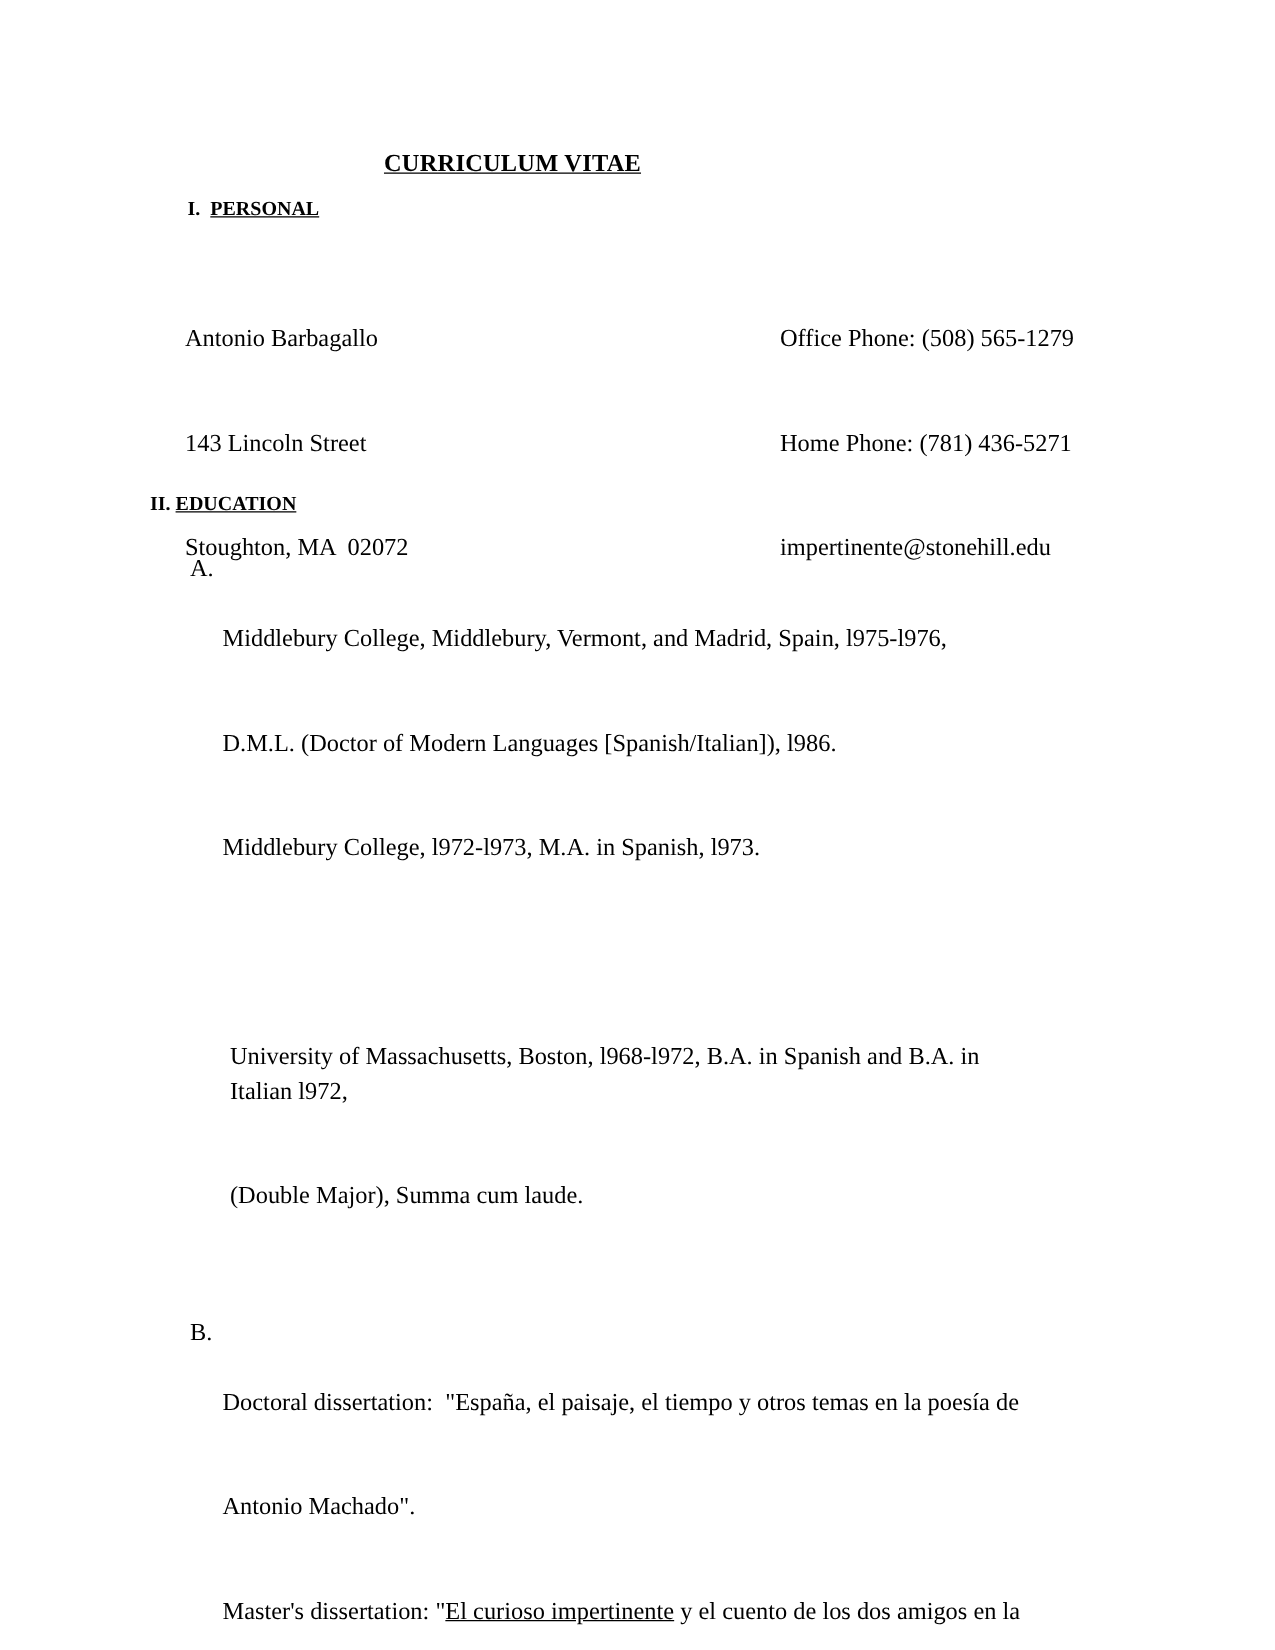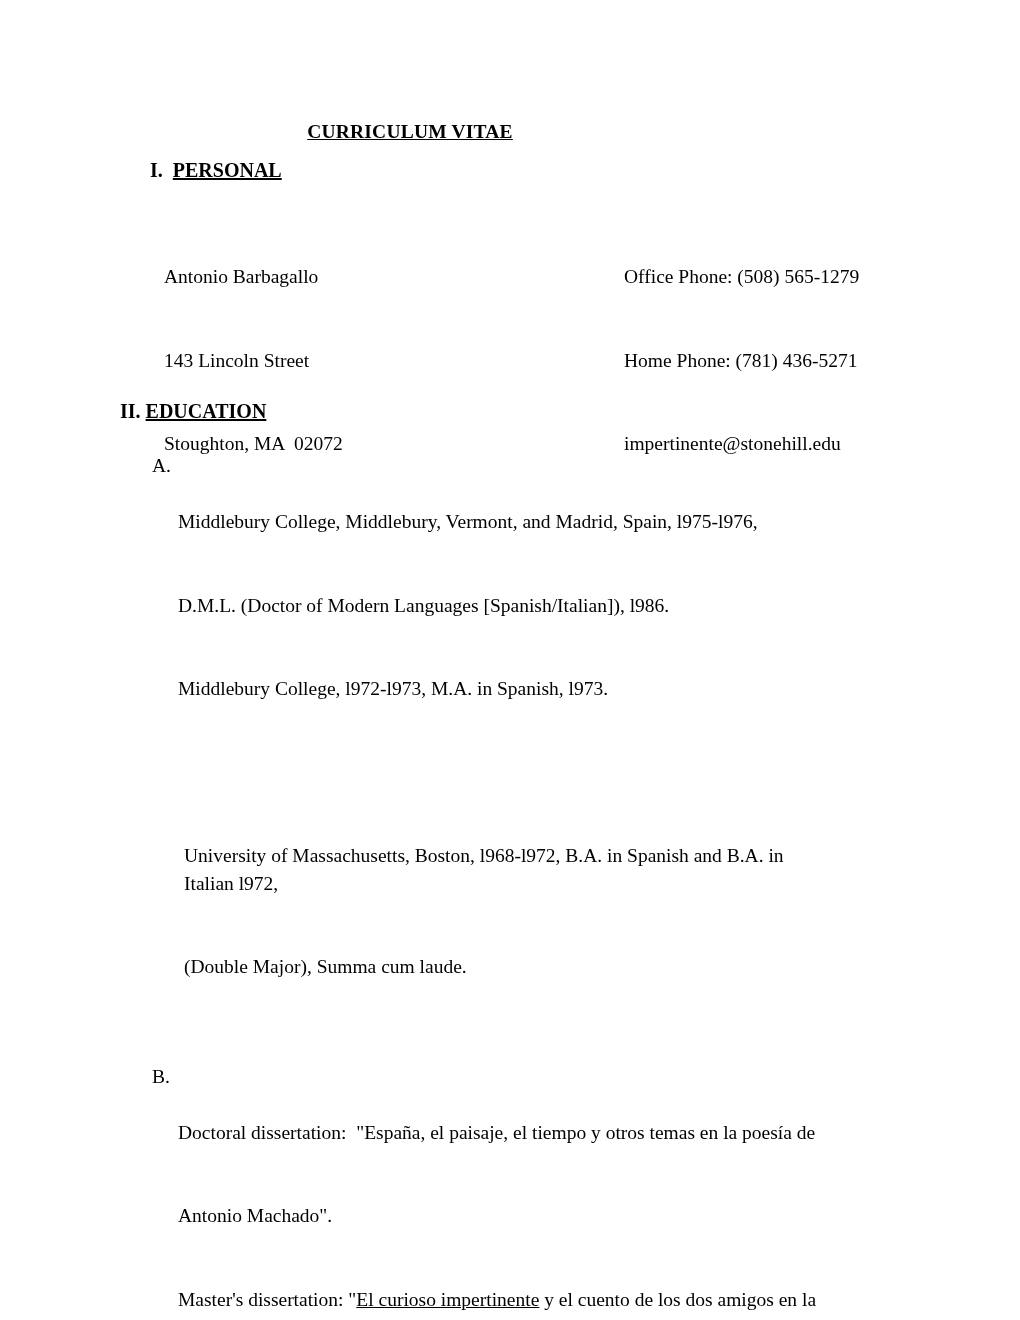--- a/index.html
+++ b/index.html
@@ -40,21 +40,21 @@
   }
   .doc-subtitle {
     font-weight: bold;
     font-size: 19.5px;
     line-height: 1.25;
   }
 
   
   .section-heading {
     font-weight: bold;
-    font-size: 20px;
+    font-size: 16px;
     line-height: 1.25;
     white-space: pre;
   }
   .section-heading .numeral {
     font-weight: bold;
   }
   .section-heading .label {
     text-decoration: underline;
   }
   .heading-personal { margin-left: 150px; margin-top: 14px; }
@@ -66,21 +66,21 @@
     margin-top: 24px;
     height: 92px;
   }
   .contact-col {
     position: absolute;
     top: 0;
     line-height: 1.43;
     white-space: pre;
     font-size: 19.5px;
   }
-  .contact-left { left: 164px; }
+  .contact-left { left: 148px; }
   .contact-right { left: 624px; }
   .contact-line { display: block; }
 
   
   .item {
     position: relative;
     margin-top: 22px;
     font-size: 19.5px;
     line-height: 1.43;
   }

